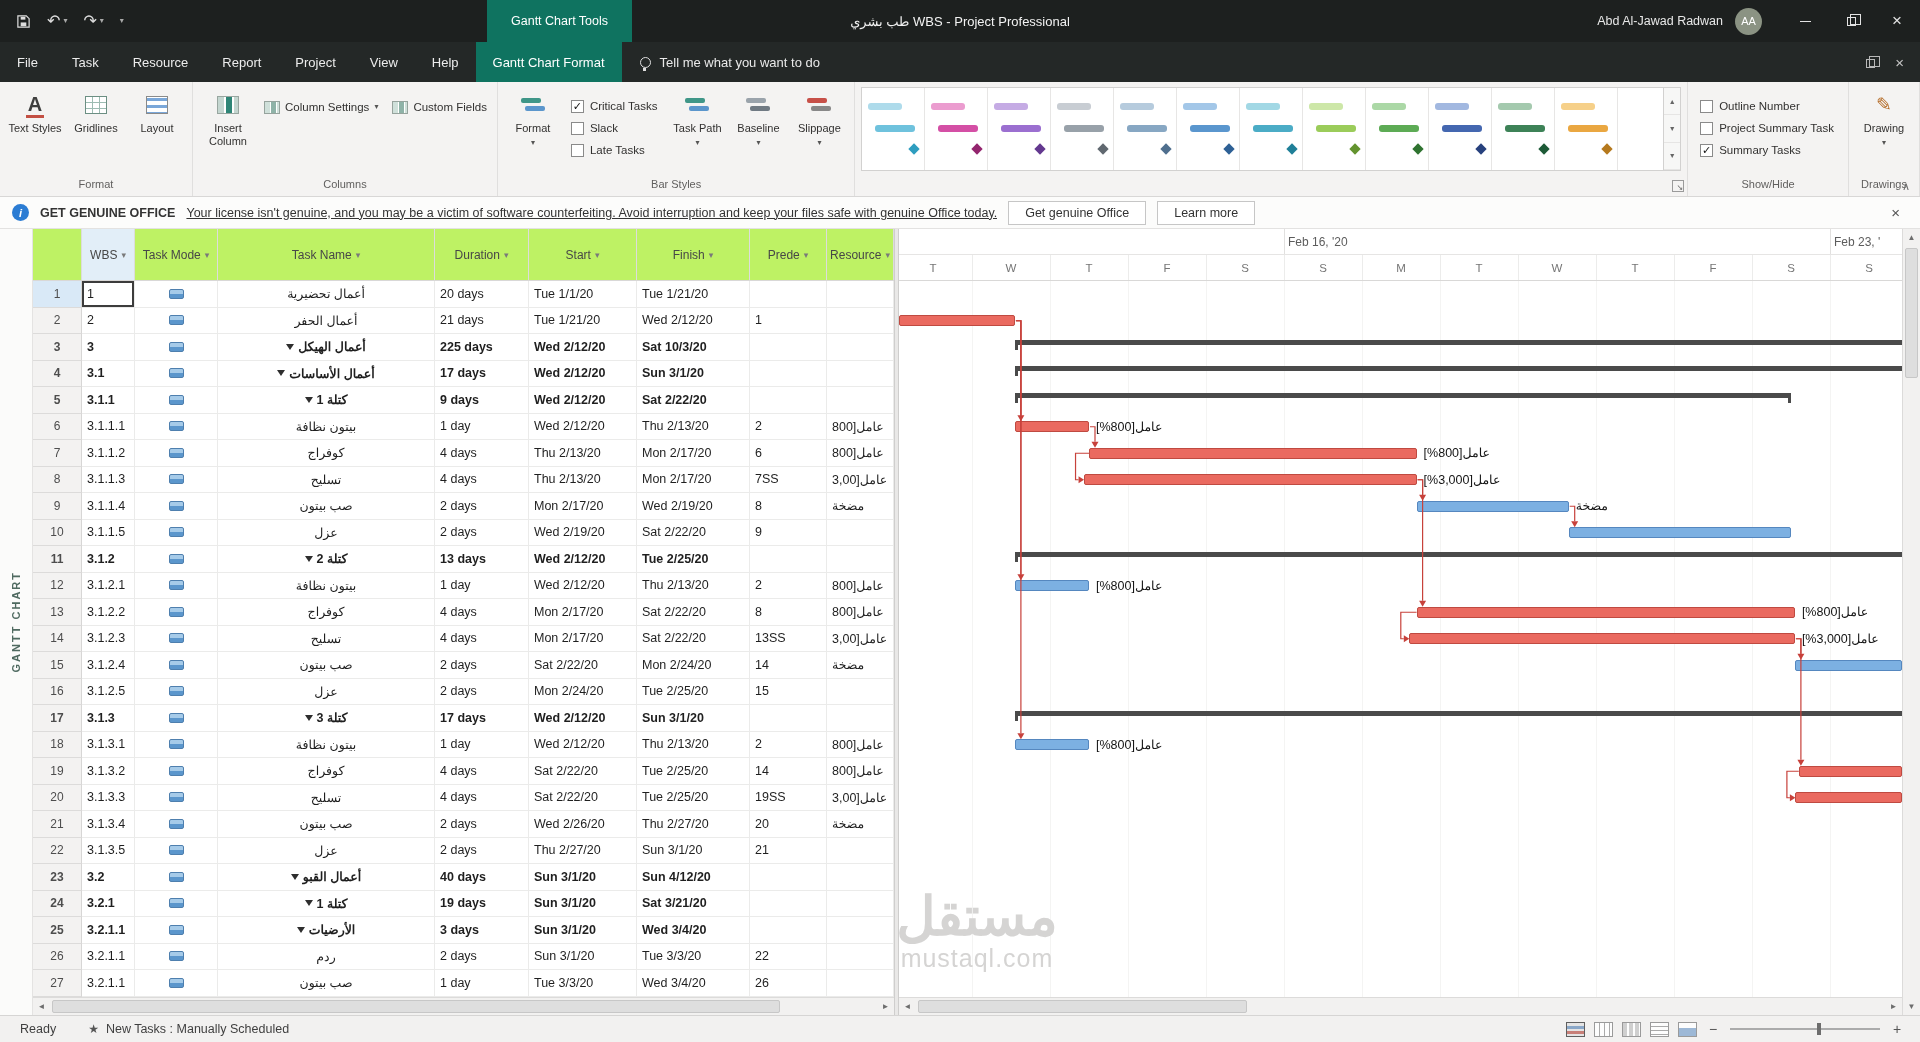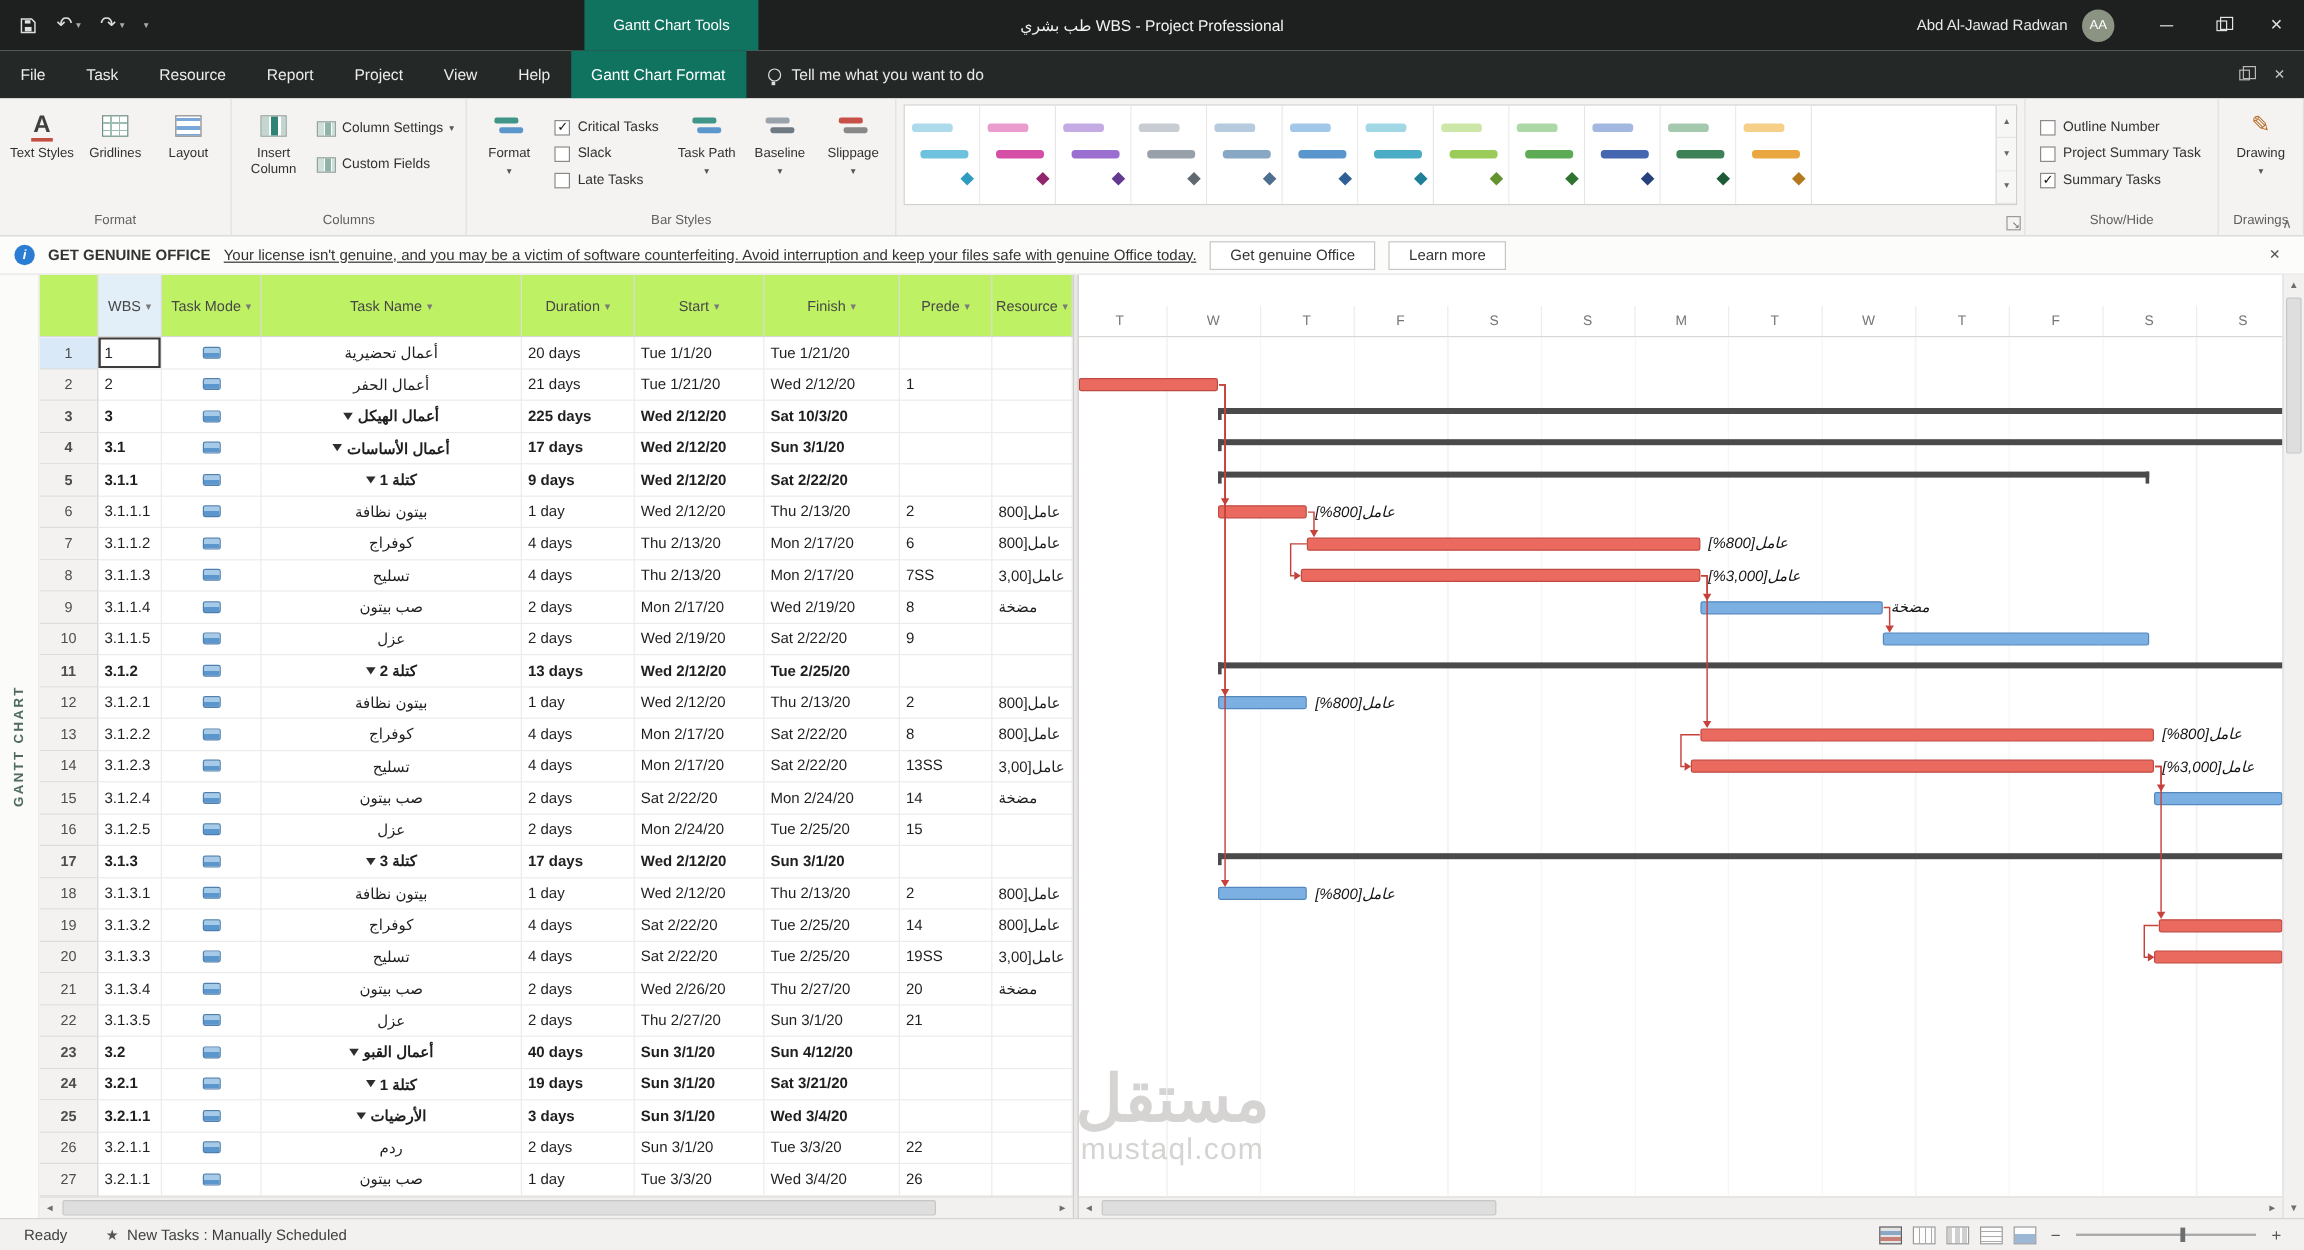--- a/index.html
+++ b/index.html
@@ -38,21 +38,21 @@
   .rgroup-content{height:86px;display:flex;align-items:flex-start;gap:3px;}
   .rgroup-label{height:21px;font-size:11px;color:#605f5e;display:flex;align-items:center;justify-content:center;}
   .bigbtn{width:58px;height:84px;display:flex;flex-direction:column;align-items:center;padding-top:5px;gap:4px;border-radius:2px;}
   .biglabel{font-size:11px;color:#323130;text-align:center;line-height:13px;}
   .dda{font-size:8px;color:#555;line-height:8px;}
   .icon26{width:28px;height:26px;display:flex;align-items:center;justify-content:center;}
   .icon-textstyles{font-size:20px;font-weight:bold;color:#3f3f3f;border-bottom:3px solid #c34f43;line-height:22px;padding:0 2px;}
   .icon-grid{width:22px;height:18px;border:1px solid #6c8f83;background:#fff;background-image:repeating-linear-gradient(to right,transparent 0 6px,#9dbcb2 6px 7px),repeating-linear-gradient(to bottom,transparent 0 5px,#9dbcb2 5px 6px);}
   .icon-layout{width:22px;height:18px;border:1px solid #8a8a8a;background:repeating-linear-gradient(to bottom,#7aa7d9 1px 4px,#fff 4px 8px);}
   .icon-inscol{width:22px;height:18px;border:1px solid #98a6a0;background:linear-gradient(to right,#c4d6d0 0 6px,#fff 6px 8px,#2e8576 8px 14px,#fff 14px 16px,#c4d6d0 16px 22px);}
-  .smallbtns{display:flex;flex-direction:column;gap:6px;padding-top:8px;}
+  .smallbtns{display:flex;flex-direction:row;gap:6px;padding-top:8px;}
   .smallbtn{display:flex;align-items:center;gap:5px;font-size:11.5px;color:#323130;height:24px;padding:0 4px;}
   .icon16{width:16px;height:13px;border:1px solid #96a39d;background:linear-gradient(to right,#cfe0da 0 5px,#fff 5px 6px,#8fb3a8 6px 11px,#fff 11px 12px,#cfe0da 12px 16px);}
   .minibars{width:26px;height:18px;position:relative;}
   .minibars .mb1{position:absolute;left:1px;top:2px;width:20px;height:5px;border-radius:2px;background:#3f9688;}
   .minibars .mb2{position:absolute;left:5px;top:10px;width:20px;height:5px;border-radius:2px;background:#5b96cc;}
   .minibars.gray .mb1{background:#9aa3ab;} .minibars.gray .mb2{background:#707a83;}
   .minibars.slip .mb1{background:#c75048;} .minibars.slip .mb2{background:#888;}
   .icon-draw{font-size:19px;color:#b46a25;line-height:20px;}
   .rcheck{display:flex;align-items:center;gap:6px;font-size:11.5px;color:#323130;height:22px;white-space:nowrap;}
   .cbox{width:13px;height:13px;border:1px solid #8a8a8a;background:#fff;font-size:11px;line-height:11px;color:#111;display:flex;align-items:center;justify-content:center;flex:0 0 13px;}
@@ -102,21 +102,21 @@
   .splitter{flex:0 0 5px;background:#e9e8e7;border-left:1px solid #cfcecd;border-right:1px solid #cfcecd;}
 
   .right-pane{flex:1;min-width:0;display:flex;flex-direction:column;overflow:hidden;}
   .timeline{flex:0 0 52px;border-bottom:1px solid #d9d8d7;position:relative;background:#fff;overflow:hidden;}
   .tier1{position:absolute;left:0;right:0;top:0;height:26px;border-bottom:1px solid #e6e5e4;}
   .wlabel{position:absolute;top:0;height:26px;display:flex;align-items:center;font-size:12px;color:#5c5c5c;white-space:nowrap;}
   .wtick{position:absolute;top:0;bottom:0;width:1px;background:#e1e0df;}
   .tier2{position:absolute;left:0;right:0;top:26px;height:26px;}
   .dlabel{position:absolute;top:0;height:26px;width:20px;display:flex;align-items:center;justify-content:center;font-size:11.5px;color:#757575;}
   .dtick{position:absolute;top:0;bottom:0;width:1px;background:#ececeb;}
-  .chart-rows{flex:1;position:relative;overflow:hidden;background:repeating-linear-gradient(to right,transparent 0 77px,#f4f4f3 77px 78px);background-position:-4px 0;font-style:italic;}
+  .chart-rows{flex:1;position:relative;overflow:hidden;background:repeating-linear-gradient(to right,transparent 0 77px,#f4f4f3 77px 78px);background-position:-4px 0;}
   .gbar{position:absolute;height:11px;border-radius:2px;border:1px solid;z-index:1;}
   .gbar.c{background:var(--critical-bar,#ea6a60);border-color:var(--critical-border,#bf4a41);}
   .gbar.n{background:var(--normal-bar,#7cb0e2);border-color:var(--normal-border,#5587bf);}
   .gsum{position:absolute;height:5px;background:var(--summary-bar,#4a4a4a);z-index:1;}
   .gcap{position:absolute;width:3px;height:10px;background:var(--summary-bar,#4a4a4a);z-index:1;}
   .glabel{position:absolute;font-size:12.5px;color:#141414;white-space:nowrap;direction:rtl;z-index:3;}
   .linksvg{position:absolute;left:0;top:0;z-index:2;pointer-events:none;}
 
   
   .hscroll{flex:0 0 17px;background:#f2f1f0;border-top:1px solid #dcdbda;display:flex;align-items:center;}
@@ -903,20 +903,26 @@
             <span class="sthumb" style="left:2px;width:88%;"></span>
           </span>
         <span class="sarrow">►</span>
       </div>
     </div>
 
     <div class="splitter"></div>
 
     <div class="right-pane">
       <div class="timeline">
+        <div class="tier1">
+            <span class="wtick" style="left: 385px;"></span>
+            <span class="wlabel" style="left: 389px;">Feb 16, '20</span>
+            <span class="wtick" style="left: 931px;"></span>
+            <span class="wlabel" style="left: 935px;">Feb 23, '</span>
+          </div>
         <div class="tier2">
             <span class="dlabel" style="left: 24px;">T</span>
             <span class="dlabel" style="left: 102px;">W</span>
             <span class="dtick" style="left: 73px;"></span>
             <span class="dlabel" style="left: 180px;">T</span>
             <span class="dtick" style="left: 151px;"></span>
             <span class="dlabel" style="left: 258px;">F</span>
             <span class="dtick" style="left: 229px;"></span>
             <span class="dlabel" style="left: 336px;">S</span>
             <span class="dtick" style="left: 307px;"></span>

